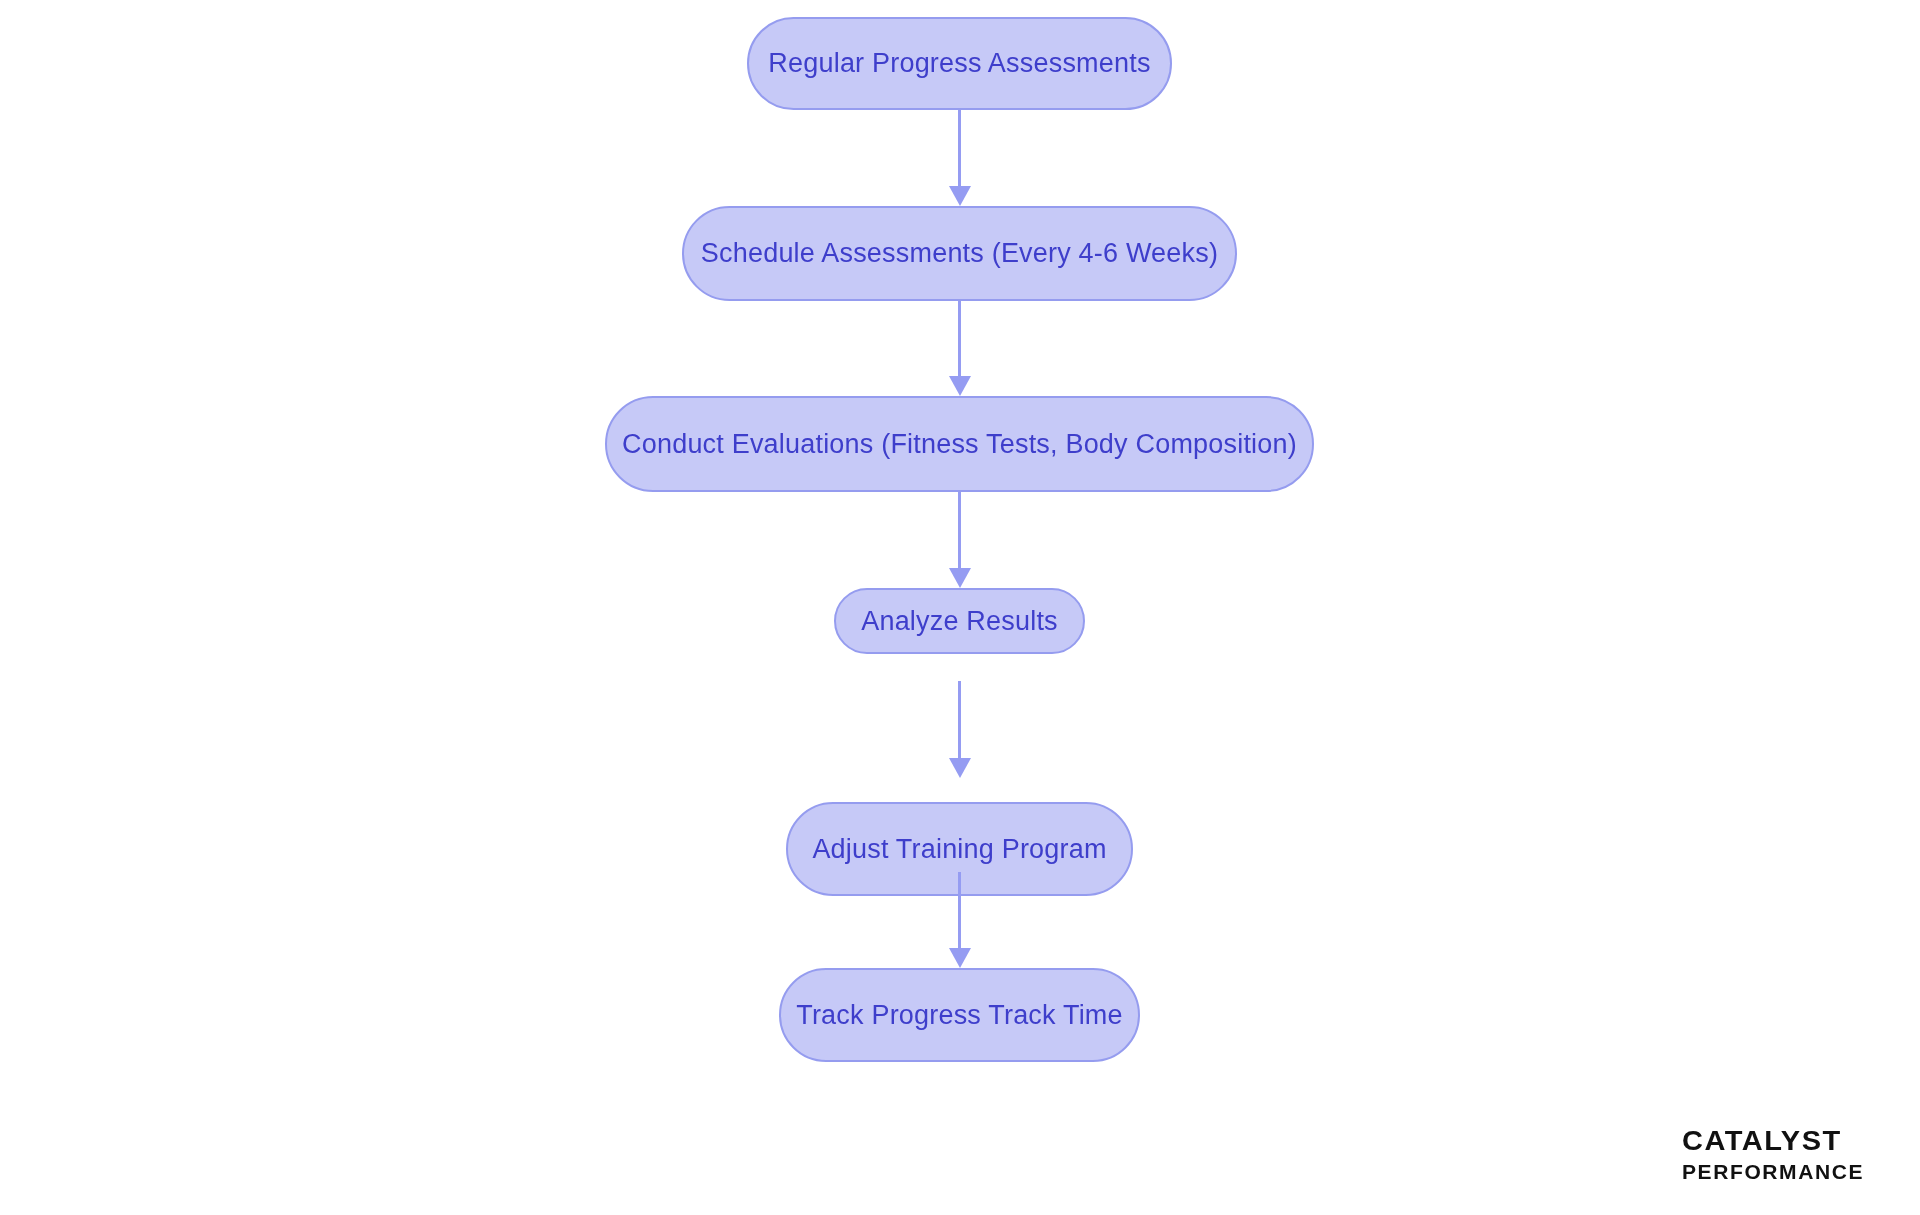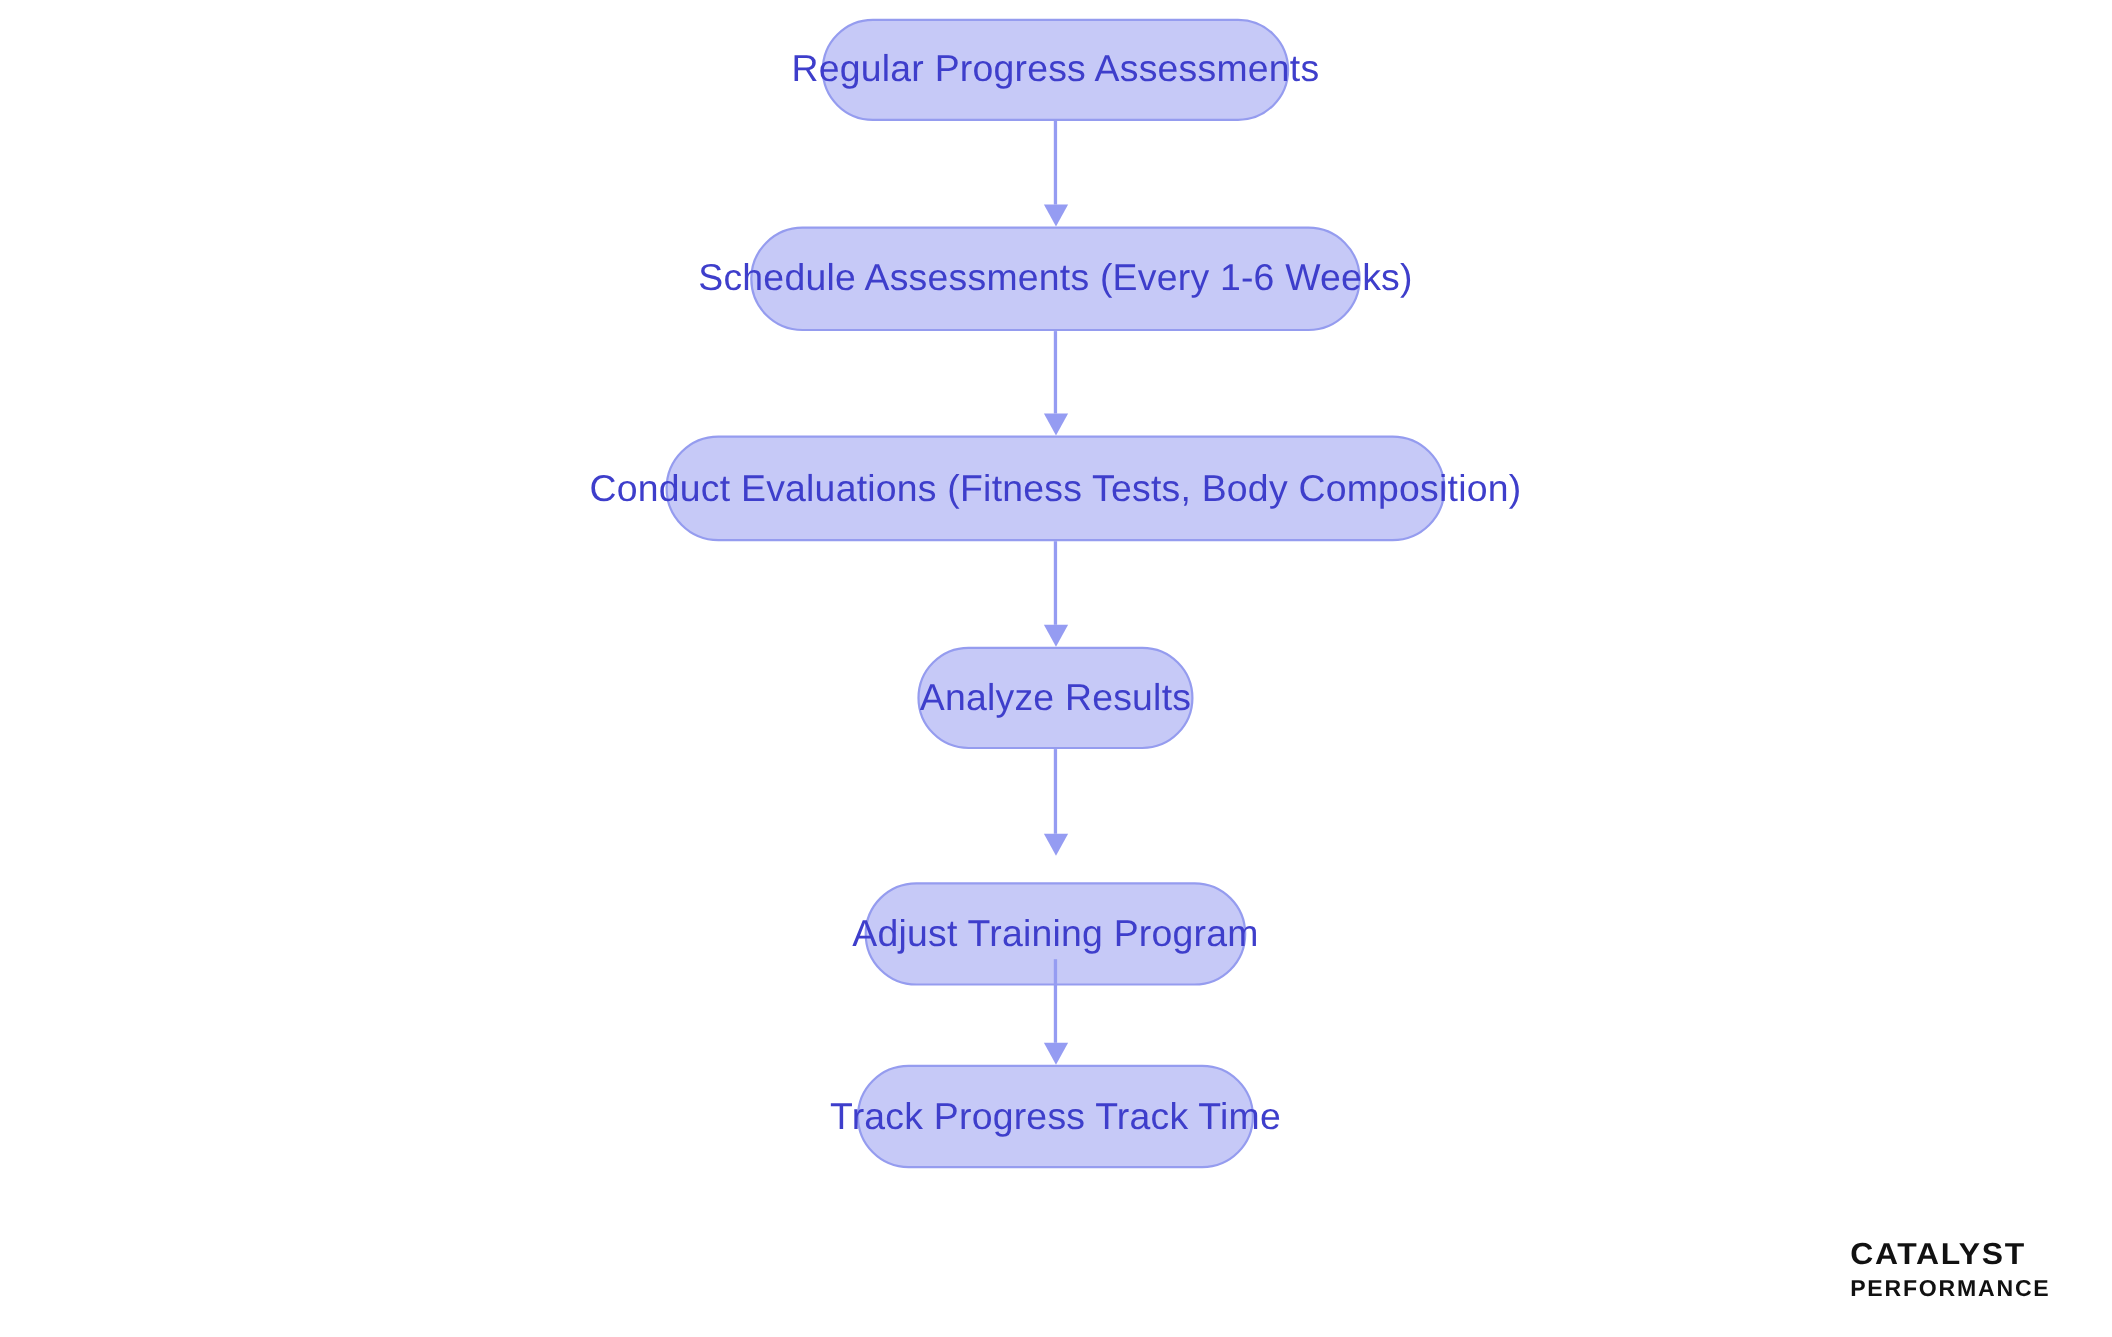--- a/index.html
+++ b/index.html
@@ -22,27 +22,27 @@
     background: var(--node-fill, #c6c9f7);
     border: 2px solid var(--node-border, #959cef);
     border-radius: 48px;
     display: flex;
     align-items: center;
     justify-content: center;
     white-space: nowrap;
   }
   .node-label {
     color: var(--node-text, #3e3ecb);
-    font-size: 34px;
+    font-size: 27px;
     letter-spacing: 0.2px;
   }
   .n1 { left: 747px; top: 17px;  width: 425px; height: 93px; }
   .n2 { left: 682px; top: 206px; width: 555px; height: 95px; }
   .n3 { left: 605px; top: 396px; width: 709px; height: 96px; }
-  .n4 { left: 834px; top: 588px; width: 251px; height: 93px; }
+  .n4 { left: 834px; top: 588px; width: 251px; height: 66px; }
   .n5 { left: 786px; top: 778px; width: 347px; height: 94px; margin-top: 24px; }
   .n6 { left: 779px; top: 968px; width: 361px; height: 94px; }
 
   
   .arrow {
     position: absolute;
     left: 948px;
     width: 23px;
     display: flex;
     flex-direction: column;
@@ -98,21 +98,21 @@
   <div class="node n1">
     <span class="node-label">Regular Progress Assessments</span>
   </div>
 
   <div class="arrow a1">
     <div class="arrow-line"></div>
     <div class="arrow-head"></div>
   </div>
 
   <div class="node n2">
-    <span class="node-label">Schedule Assessments (Every 1-6 Weeks)</span>
+    <span class="node-label">Schedule Assessments (Every 4-6 Weeks)</span>
   </div>
 
   <div class="arrow a2">
     <div class="arrow-line"></div>
     <div class="arrow-head"></div>
   </div>
 
   <div class="node n3">
     <span class="node-label">Conduct Evaluations (Fitness Tests, Body Composition)</span>
   </div>

